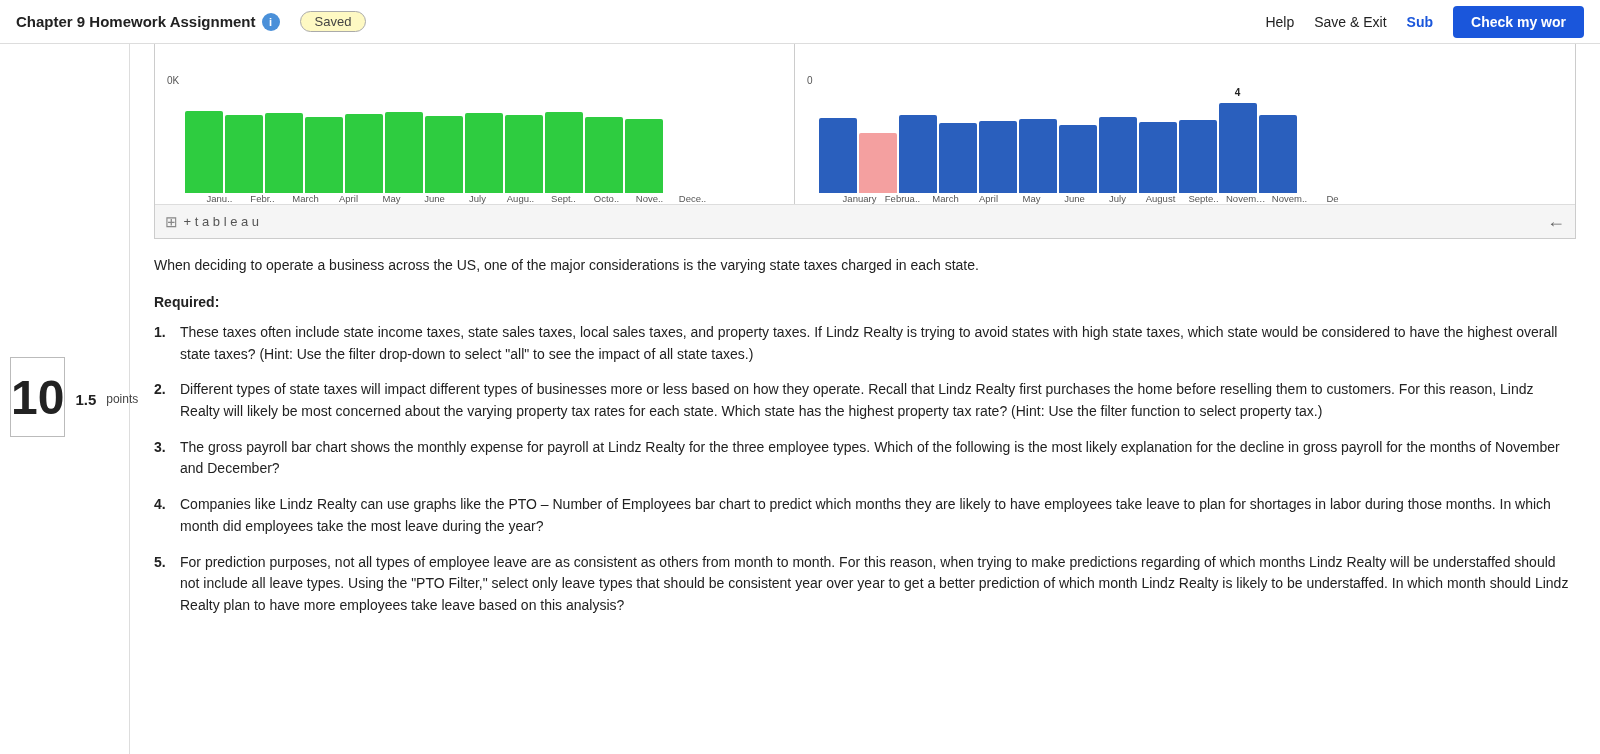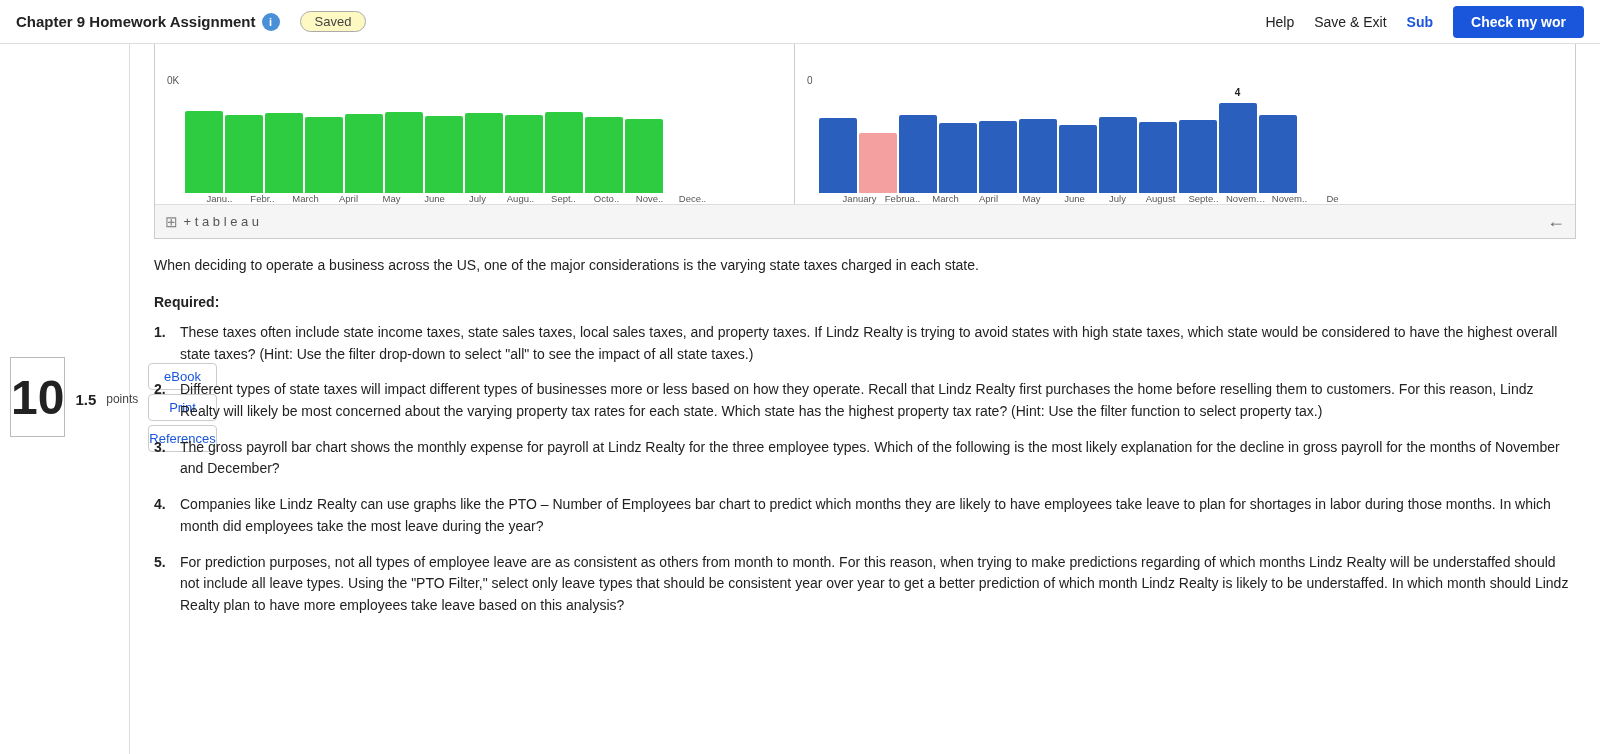--- a/index.html
+++ b/index.html
@@ -245,25 +245,20 @@
 </div>
 
 <div class="main-layout">
 
   <div class="left-sidebar">
     <div class="question-number-box">
       <span>10</span>
     </div>
     <div class="points-label">1.5</div>
     <div class="points-sub">points</div>
-    <div class="sidebar-buttons">
-      <button class="sidebar-btn">eBook</button>
-      <button class="sidebar-btn">Print</button>
-      <button class="sidebar-btn">References</button>
-    </div>
   </div>
 
   <div class="content-area">
 
     <div style="border:1px solid #ccc; border-top:none; overflow:hidden;">
       <div style="display:flex; height:160px;">
 
         <div class="chart-left">
           <div style="display:flex; align-items:flex-end; height:120px; gap:2px; padding:0 4px;">
             <div style="font-size:10px;color:#555;margin-right:4px;align-self:flex-start;padding-top:2px;">0K</div>

